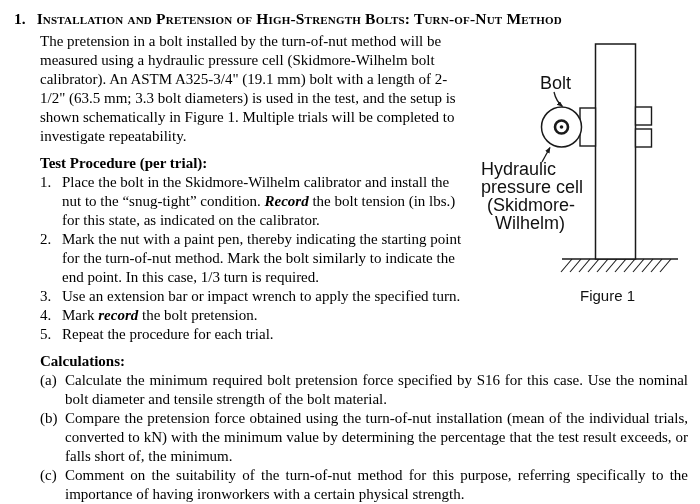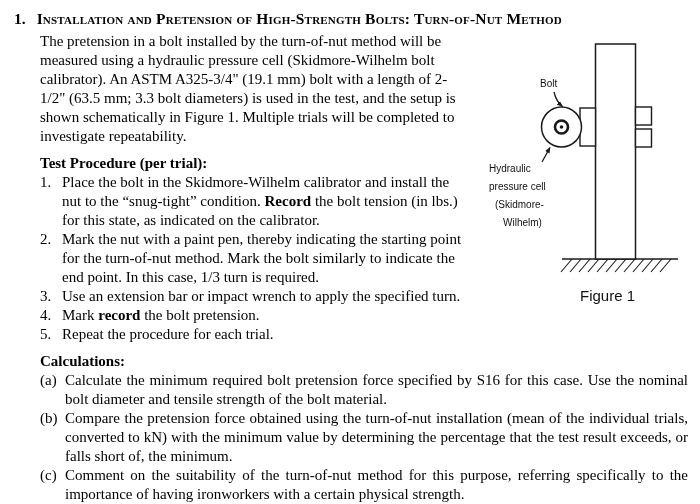--- a/index.html
+++ b/index.html
@@ -16,35 +16,35 @@
   .doc-heading .title { font-variant: small-caps; letter-spacing: 0.2px; }
 
   .content { padding-left: 26px; }
 
   .figure {
     float: right; width: 212px; height: 274px;
     margin: 2px 0 4px 10px; position: relative;
     font-family: "Liberation Sans", sans-serif;
   }
   .figure svg { position: absolute; top: 0; left: 0; }
-  .fig-label { position: absolute; font-size: 10px; color: #111111; white-space: nowrap; }
+  .fig-label { position: absolute; font-size: 18px; color: #111111; white-space: nowrap; }
   .bolt-label { left: 64px; top: 40px; }
-  .cell-label { left: 5px; top: 126px; line-height: 18px; margin-left: 8px; }
+  .cell-label { left: 5px; top: 126px; line-height: 18px; }
   .cell-label .ind1 { margin-left: 6px; }
   .cell-label .ind2 { margin-left: 14px; }
   .fig-caption { left: 104px; top: 252px; font-size: 15px; }
 
   .intro { margin: 0 0 8px 0; font-family: Liberation Serif, serif; }
   .sec-heading { font-weight: bold; }
   .proc { margin-bottom: 8px; }
   .proc-item { position: relative; padding-left: 22px; }
   .proc-num { position: absolute; left: 0; }
   .calc-item { position: relative; padding-left: 25px; text-align: justify; }
   .calc-label { position: absolute; left: 0; }
-  .bi { font-weight: bold; }
+  .bi { font-weight: bold; font-style: italic; }
 </style>
 </head>
 <body>
 
 <div class="page">
 
   <div class="doc-heading">
     <span class="num">1.</span>
     <span class="title">Installation and Pretension of High-Strength Bolts: Turn-of-Nut Method</span>
   </div>

